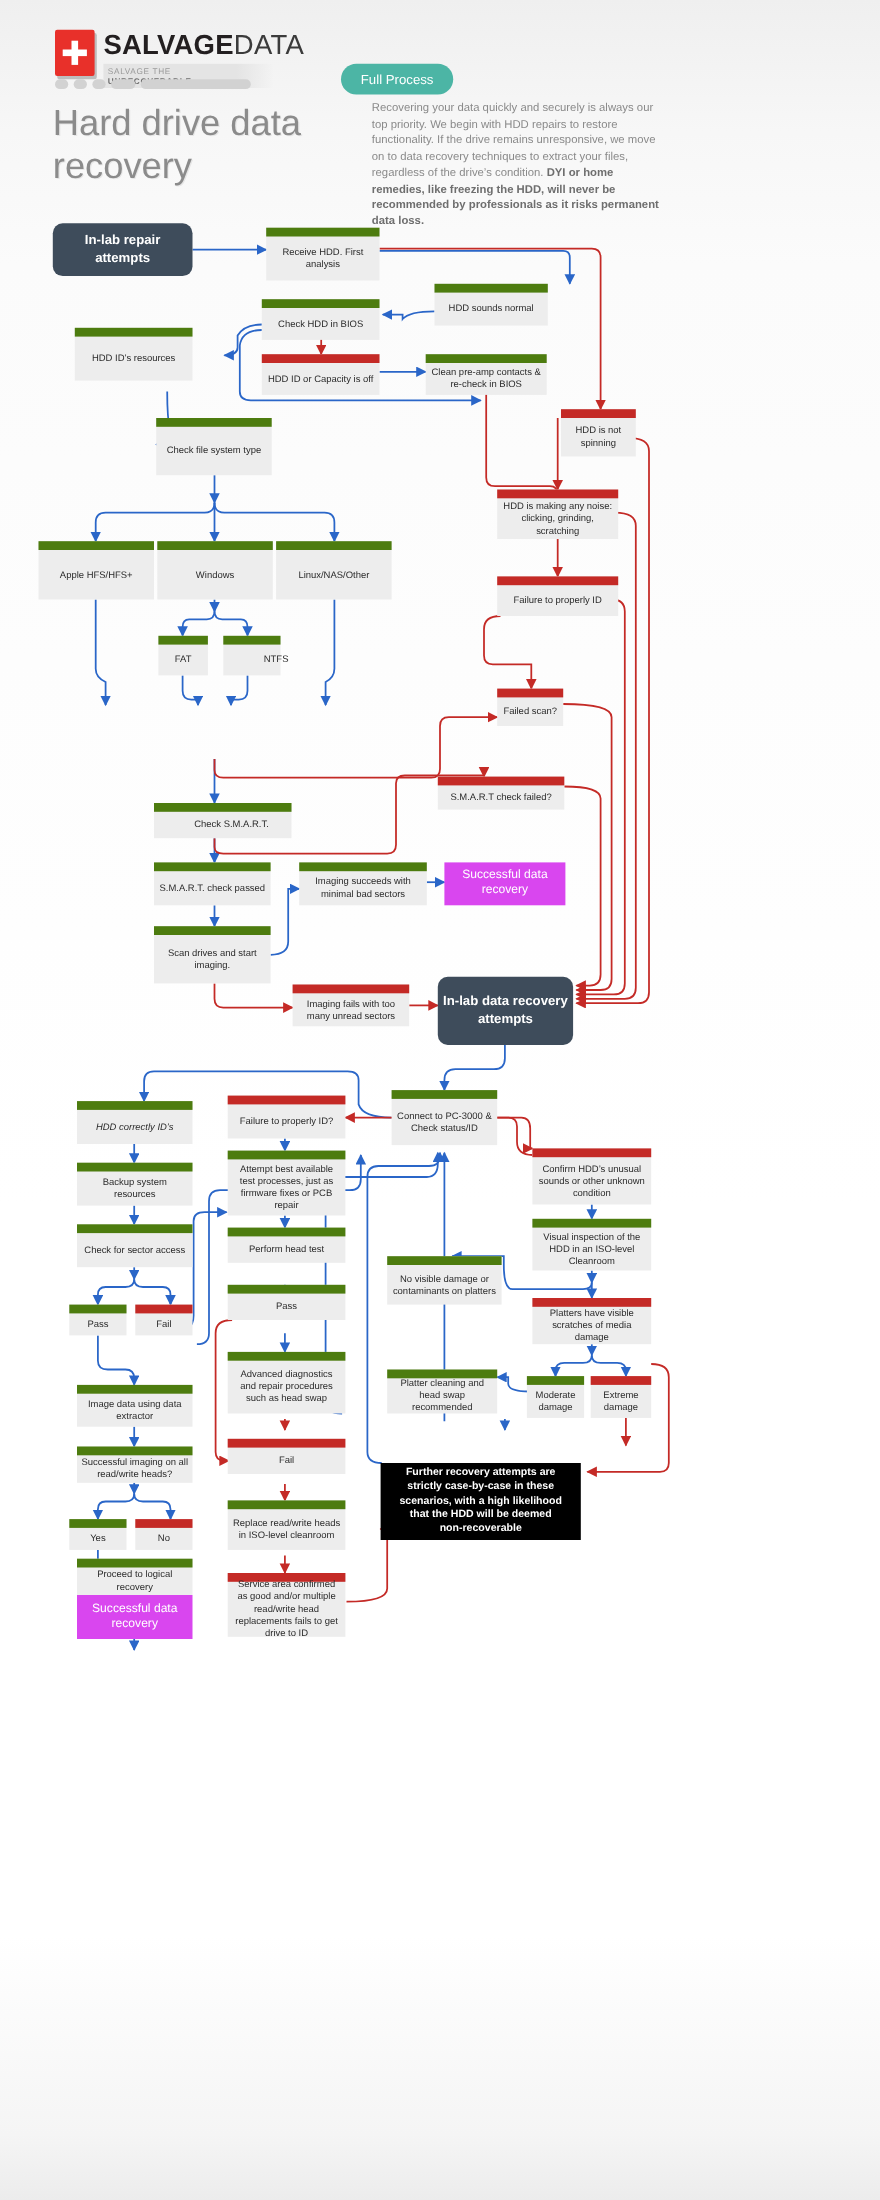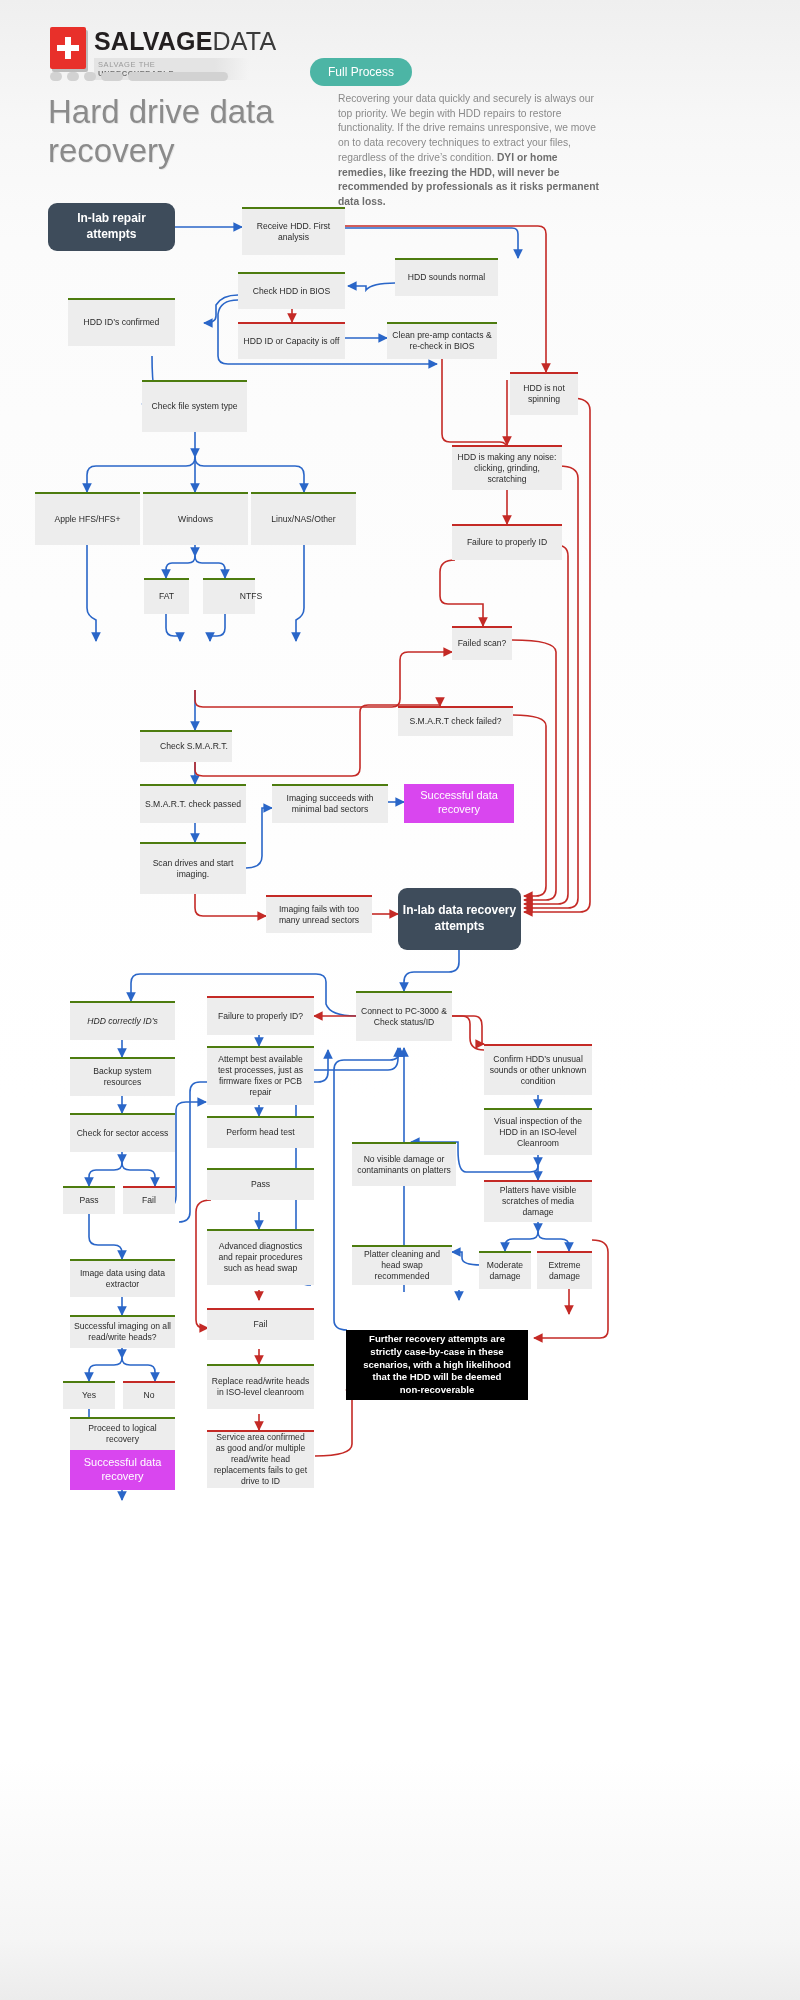--- a/index.html
+++ b/index.html
@@ -49,21 +49,21 @@
     position:absolute; left:338px; top:92px; width:262px;
     font-size:10.3px; line-height:1.43; color:#8a8a8a;
   }
   .intro b { color:#6e6e6e; }
 
   
   .node {
     position:absolute; background:#ededed; color:#2b2b2b;
     font-size:8.6px; line-height:1.28; text-align:center;
     display:flex; align-items:center; justify-content:center;
-    padding:3px 4px 4px; border-top:2px solid #4d7c0f;
+    padding:3px 4px 4px; border-top:8px solid #4d7c0f;
   }
   .node.red { border-top-color:#c42a26; }
   .node.dark {
     background:#3e4c5b; color:#fff; border-top:none; border-radius:9px;
     font-weight:bold; font-size:12px; line-height:1.3;
   }
   .node.blue-solid {
     background:#d946ef; color:#fff; border-top:none;
     font-weight:normal; font-size:11px; line-height:1.25;
   }
@@ -239,35 +239,35 @@
       <path d="M569,1289 L569,1314"></path>
 
       <path d="M592,1240 Q608,1240 608,1252 L608,1330 Q608,1338 600,1338 L534,1338"></path>
     </g>
   </svg>
 
   <div class="node dark" style="left:48px;  top:203px; width:127px; height:48px;">In-lab repair attempts</div>
   <div class="node" style="left:242px; top:207px; width:103px; height:48px;">Receive HDD. First analysis</div>
   <div class="node" style="left:395px; top:258px; width:103px; height:38px;">HDD sounds normal</div>
   <div class="node" style="left:238px; top:272px; width:107px; height:37px;">Check HDD in BIOS</div>
-  <div class="node" style="left:68px;  top:298px; width:107px; height:48px;">HDD ID’s confirmed</div>
+  <div class="node" style="left:68px;  top:298px; width:107px; height:48px;">HDD ID’s resources</div>
   <div class="node red" style="left:238px; top:322px; width:107px; height:37px;">HDD ID or Capacity is off</div>
   <div class="node" style="left:387px; top:322px; width:110px; height:37px;">Clean pre-amp contacts &amp; re-check in BIOS</div>
   <div class="node red" style="left:510px; top:372px; width:68px;  height:43px;">HDD is not spinning</div>
   <div class="node" style="left:142px; top:380px; width:105px; height:52px;">Check file system type</div>
   <div class="node red" style="left:452px; top:445px; width:110px; height:45px;">HDD is making any noise: clicking, grinding, scratching</div>
   <div class="node" style="left:35px;  top:492px; width:105px; height:53px;">Apple HFS/HFS+</div>
   <div class="node" style="left:143px; top:492px; width:105px; height:53px;">Windows</div>
   <div class="node" style="left:251px; top:492px; width:105px; height:53px;">Linux/NAS/Other</div>
   <div class="node red" style="left:452px; top:524px; width:110px; height:36px;">Failure to properly ID</div>
   <div class="node" style="left:144px; top:578px; width:45px;  height:36px;">FAT</div>
   <div class="node" style="left:203px; top:578px; width:45px;  height:36px;padding-left:48px;">NTFS</div>
   <div class="node red" style="left:452px; top:626px; width:60px;  height:34px;">Failed scan?</div>
   <div class="node red" style="left:398px; top:706px; width:115px; height:30px;">S.M.A.R.T check failed?</div>
-  <div class="node" style="left:140px; top:730px; width:92px; height:32px;padding-left:20px;">Check S.M.A.R.T.</div>
+  <div class="node" style="left:140px; top:730px; width:125px; height:32px;padding-left:20px;">Check S.M.A.R.T.</div>
   <div class="node" style="left:140px; top:784px; width:106px; height:39px;">S.M.A.R.T. check passed</div>
   <div class="node" style="left:272px; top:784px; width:116px; height:39px;">Imaging succeeds with minimal bad sectors</div>
   <div class="node blue-solid" style="left:404px; top:784px; width:110px; height:39px;">Successful data recovery</div>
   <div class="node" style="left:140px; top:842px; width:106px; height:52px;">Scan drives and start imaging.</div>
   <div class="node red" style="left:266px; top:895px; width:106px; height:38px;">Imaging fails with too many unread sectors</div>
   <div class="node dark" style="left:398px; top:888px; width:123px; height:62px;">In-lab data recovery attempts</div>
 
   <div class="node" style="left:70px;  top:1001px; width:105px; height:39px;font-style:italic;">HDD correctly ID’s</div>
   <div class="node red" style="left:207px; top:996px; width:107px; height:39px;">Failure to properly ID?</div>
   <div class="node" style="left:356px; top:991px; width:96px;  height:50px;">Connect to PC-3000 &amp; Check status/ID</div>

